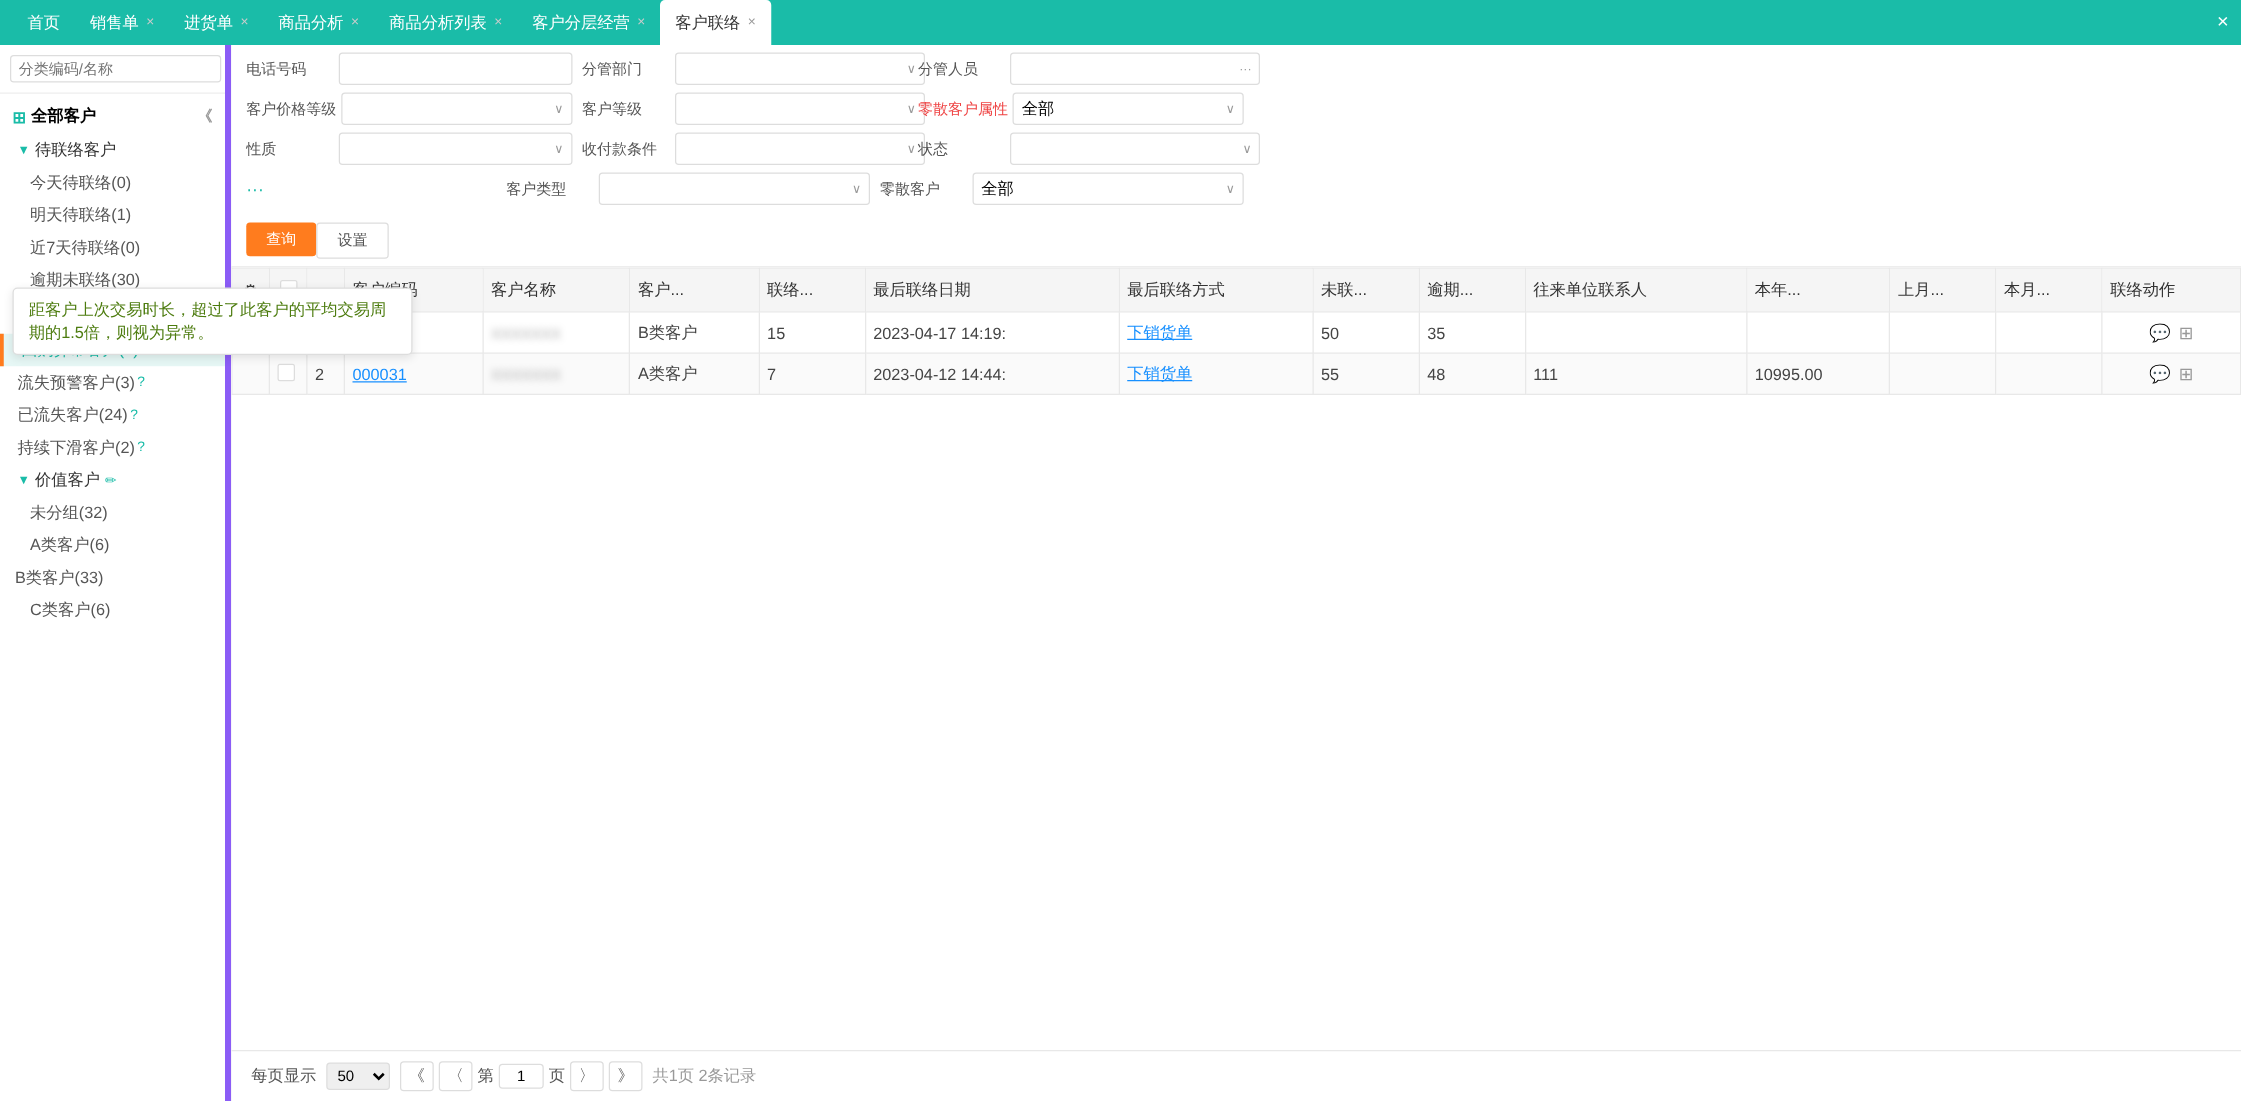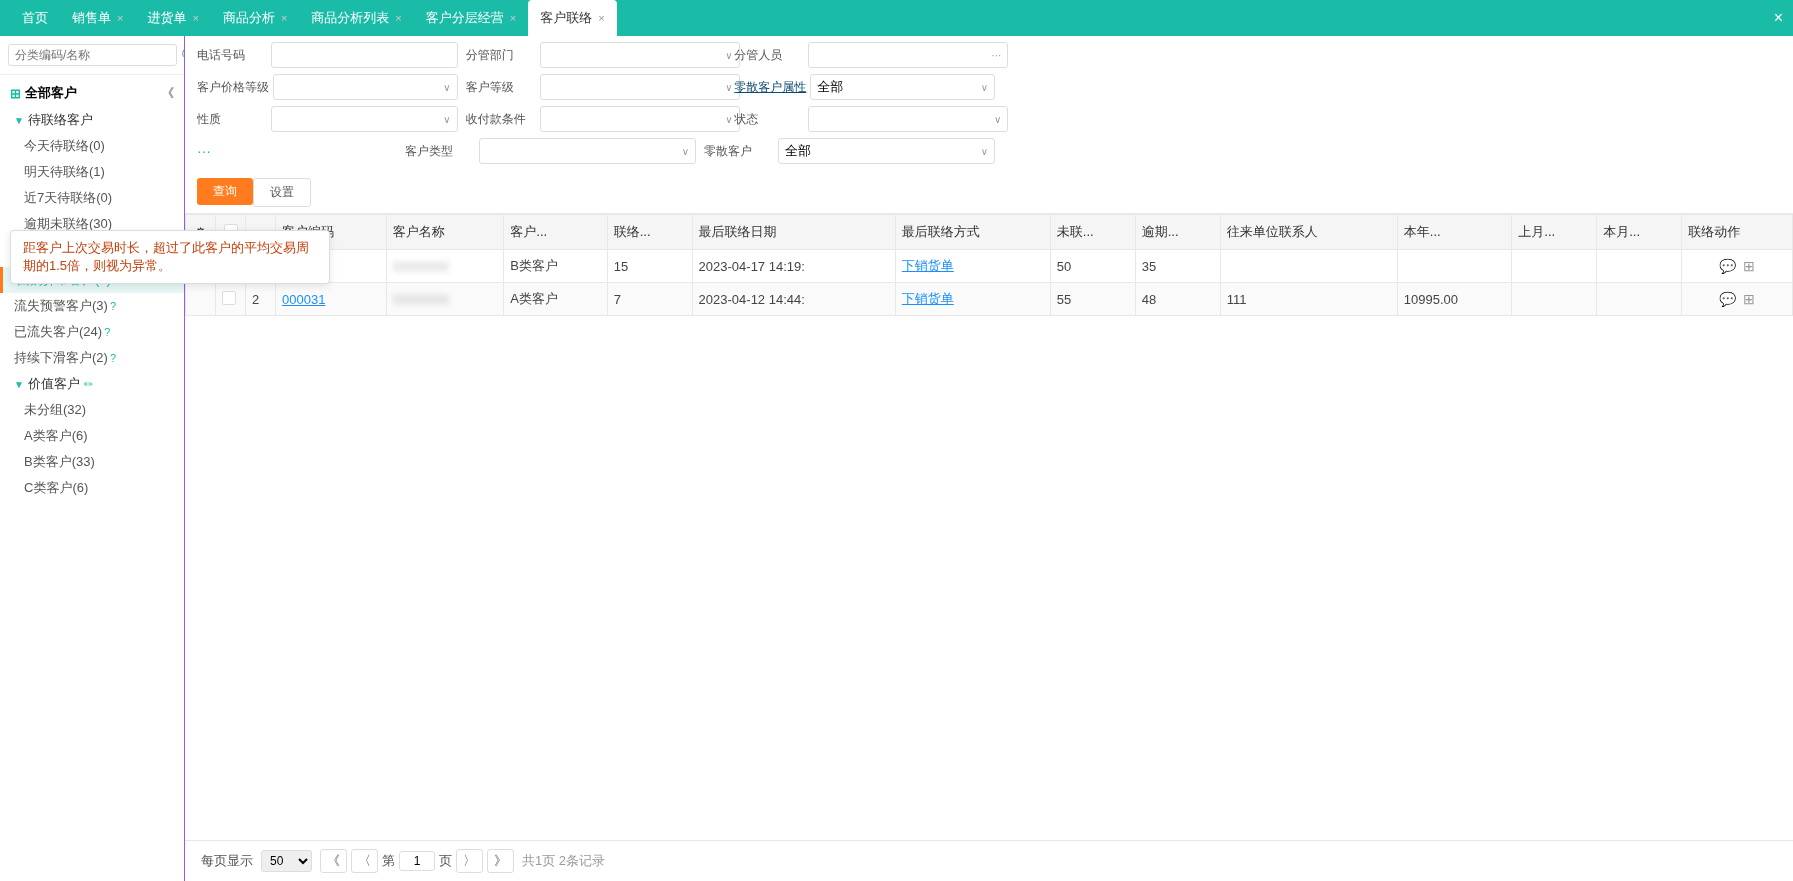--- a/index.html
+++ b/index.html
@@ -18,21 +18,21 @@
     .top-nav .nav-item.active { background: #fff; color: #333; border-radius: 4px 4px 0 0; }
     .top-nav .nav-item .close-x { margin-left: 6px; font-size: 11px; color: #ccc; }
     .top-nav .nav-item.active .close-x { color: #999; }
     .top-nav-right { margin-left: auto; color: #fff; font-size: 16px; cursor: pointer; }
 
     
     .main-layout { display: flex; height: calc(881px - 36px); }
 
     
     .sidebar {
-      width: 185px; background: #fff; border-right: 1px solid #8b5cf6;
+      width: 185px; background: #fff; border-right: 5px solid #8b5cf6;
       display: flex; flex-direction: column; overflow: hidden; flex-shrink: 0;
     }
     .sidebar-search {
       padding: 8px; display: flex; align-items: center; border-bottom: 1px solid #eee;
     }
     .sidebar-search input {
       flex: 1; border: 1px solid #ddd; border-radius: 3px; padding: 3px 6px;
       font-size: 12px; outline: none;
     }
     .sidebar-search .search-icon { color: #1abca8; margin-left: 4px; cursor: pointer; }
@@ -106,21 +106,21 @@
       display: flex; align-items: center; gap: 4px; min-width: 200px; flex: 1;
     }
     .filter-item label { color: #555; font-size: 12px; white-space: nowrap; min-width: 70px; }
     .filter-select {
       flex: 1; border: 1px solid #ddd; border-radius: 3px; padding: 3px 6px;
       font-size: 12px; display: flex; align-items: center; justify-content: space-between;
       cursor: pointer; background: #fff; min-height: 26px;
     }
     .filter-select .arrow { color: #999; font-size: 10px; }
     .filter-inline { display: flex; align-items: center; gap: 4px; }
-    .filter-inline label { color: #0c4a6e; font-size: 12px; white-space: nowrap; text-decoration: underline; }
+    .filter-inline label { color: #ef4444; font-size: 12px; white-space: nowrap; }
 
     .action-btns { display: flex; gap: 0; align-items: flex-start; }
     .btn-query {
       background: #ff7c1e; color: #fff; border: none; border-radius: 3px;
       padding: 5px 16px; cursor: pointer; font-size: 12px;
     }
     .btn-setting {
       background: #fff; color: #555; border: 1px solid #ddd; border-radius: 3px;
       padding: 5px 16px; cursor: pointer; font-size: 12px;
     }
@@ -144,21 +144,21 @@
     .col-no { width: 30px; text-align: center; }
 
     .link-text { color: #1890ff; text-decoration: underline; cursor: pointer; }
     .action-icons { display: flex; gap: 6px; justify-content: center; }
     .action-icon { color: #999; cursor: pointer; font-size: 14px; }
 
     
     .tooltip-box {
       position: absolute; left: 0; top: 230px; background: #fff;
       border: 1px solid #ddd; border-radius: 4px; padding: 8px 12px;
-      font-size: 12px; color: #c2410c; box-shadow: 0 2px 8px rgba(0,0,0,0.1);
+      font-size: 12px; color: #4d7c0f; box-shadow: 0 2px 8px rgba(0,0,0,0.1);
       max-width: 320px; z-index: 100;
       left: 10px;
     }
 
     
     .pagination-bar {
       background: #fff; border-top: 1px solid #e8e8e8; padding: 8px 16px;
       display: flex; align-items: center; gap: 8px;
       font-size: 12px; color: #555;
     }
@@ -281,21 +281,21 @@
         <span class="arrow">▼</span>
         <span>价值客户</span>
         <span class="edit-icon">✏</span>
       </div>
       <div class="sidebar-item" style="padding-left:24px;">
         <span>未分组(32)</span>
       </div>
       <div class="sidebar-item" style="padding-left:24px;">
         <span>A类客户(6)</span>
       </div>
-      <div class="sidebar-item" style="padding-left:24px;">
+      <div class="sidebar-item" style="padding-left:12px;">
         <span>B类客户(33)</span>
       </div>
       <div class="sidebar-item" style="padding-left:24px;">
         <span>C类客户(6)</span>
       </div>
     </div>
   </div>
 
   <div class="content-area">
 

